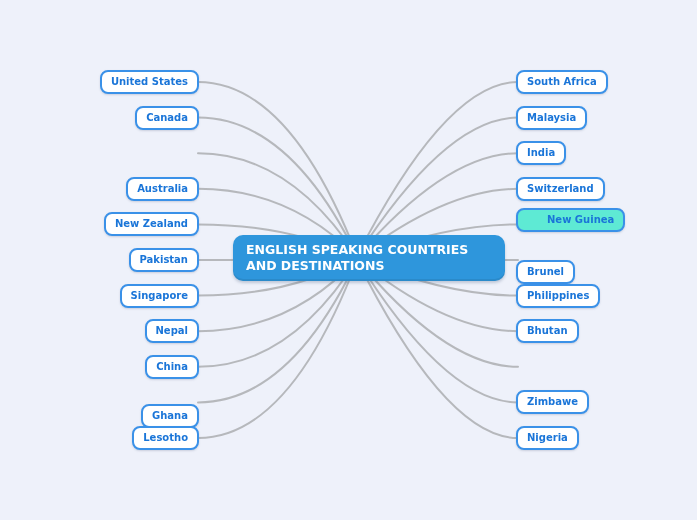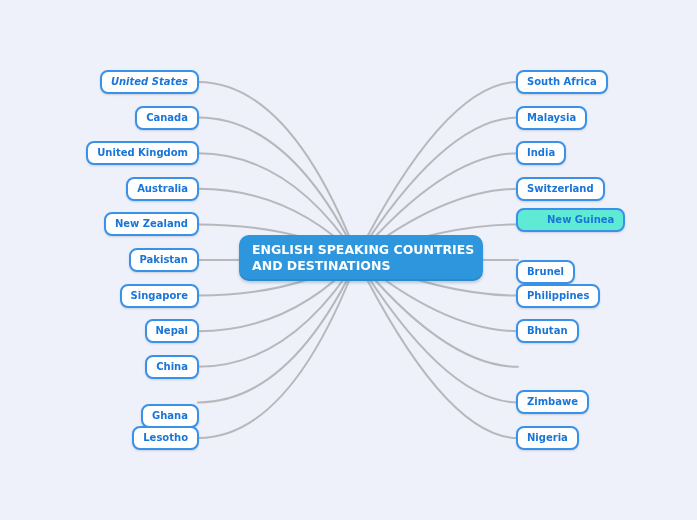--- a/index.html
+++ b/index.html
@@ -45,37 +45,36 @@
   .branch-node.left {
     right: 498px;
   }
   .branch-node.right {
     left: 516px;
   }
   #central-node {
     position: absolute;
     left: 233px;
     top: 235px;
-    width: 244px;
+    width: 272px;
     height: 46px;
     background: #2e96dc;
     border-radius: 10px;
     color: #ffffff;
     font-size: 12.5px;
     font-weight: bold;
     line-height: 16px;
     white-space: pre-line;
     display: flex;
     align-items: center;
     padding-left: 13px;
     box-sizing: border-box;
     box-shadow: 0 2px 3px rgba(70,95,125,0.28), inset 0 -2px 0 rgba(0,0,0,0.08);
     cursor: pointer;
     z-index: 3;
-    margin-left: 6px;
   }
 </style>
 </head>
 <body>
 
 <div id="canvas" style="background: rgb(238, 241, 250);">
   <svg id="connectors" width="697" height="520" viewBox="0 0 697 520">
       <path d="M 198 82 Q 290 82 358 258" fill="none" stroke="#afb1b5" stroke-width="2" stroke-opacity="0.9" stroke-linecap="round"></path>
       <path d="M 198 117.6 Q 290 117.6 358 258" fill="none" stroke="#afb1b5" stroke-width="2" stroke-opacity="0.9" stroke-linecap="round"></path>
       <path d="M 198 153.2 Q 290 153.2 358 258" fill="none" stroke="#afb1b5" stroke-width="2" stroke-opacity="0.9" stroke-linecap="round"></path>
@@ -95,23 +94,22 @@
       <path d="M 518 260 Q 446 260 356 258" fill="none" stroke="#afb1b5" stroke-width="2" stroke-opacity="0.9" stroke-linecap="round"></path>
       <path d="M 518 295.6 Q 446 295.6 356 258" fill="none" stroke="#afb1b5" stroke-width="2" stroke-opacity="0.9" stroke-linecap="round"></path>
       <path d="M 518 331.20000000000005 Q 446 331.20000000000005 356 258" fill="none" stroke="#afb1b5" stroke-width="2" stroke-opacity="0.9" stroke-linecap="round"></path>
       <path d="M 518 366.8 Q 446 366.8 356 258" fill="none" stroke="#afb1b5" stroke-width="2" stroke-opacity="0.9" stroke-linecap="round"></path>
       <path d="M 518 402.40000000000003 Q 446 402.40000000000003 356 258" fill="none" stroke="#afb1b5" stroke-width="2" stroke-opacity="0.9" stroke-linecap="round"></path>
       <path d="M 518 438 Q 446 438 356 258" fill="none" stroke="#afb1b5" stroke-width="2" stroke-opacity="0.9" stroke-linecap="round"></path>
     </svg>
   <div id="central-node" style="background: rgb(46, 150, 220); color: rgb(255, 255, 255);">ENGLISH SPEAKING COUNTRIES
 AND DESTINATIONS</div>
 
-<div class="branch-node left" style="top: 70px; background: rgb(255, 255, 255); border-color: rgb(58, 145, 232); color: rgb(26, 117, 216); font-style: italic;">United States</div>
+<div class="branch-node left" style="top: 70px; background: rgb(255, 255, 255); border-color: rgb(58, 145, 232); color: rgb(26, 117, 216);">United States</div>
     <div class="branch-node left" style="top: 106px; background: rgb(255, 255, 255); border-color: rgb(58, 145, 232); color: rgb(26, 117, 216);">Canada</div>
-    <div class="branch-node left" style="top: 141px; background: rgb(255, 255, 255); border-color: rgb(58, 145, 232); color: rgb(26, 117, 216);">United Kingdom</div>
     <div class="branch-node left" style="top: 177px; background: rgb(255, 255, 255); border-color: rgb(58, 145, 232); color: rgb(26, 117, 216);">Australia</div>
     <div class="branch-node left" style="top: 212px; background: rgb(255, 255, 255); border-color: rgb(58, 145, 232); color: rgb(26, 117, 216);">New Zealand</div>
     <div class="branch-node left" style="top: 248px; background: rgb(255, 255, 255); border-color: rgb(58, 145, 232); color: rgb(26, 117, 216);">Pakistan</div>
     <div class="branch-node left" style="top: 284px; background: rgb(255, 255, 255); border-color: rgb(58, 145, 232); color: rgb(26, 117, 216);">Singapore</div>
     <div class="branch-node left" style="top: 319px; background: rgb(255, 255, 255); border-color: rgb(58, 145, 232); color: rgb(26, 117, 216);">Nepal</div>
     <div class="branch-node left" style="top: 355px; background: rgb(255, 255, 255); border-color: rgb(58, 145, 232); color: rgb(26, 117, 216);">China</div>
     <div class="branch-node left" style="top: 404px; background: rgb(255, 255, 255); border-color: rgb(58, 145, 232); color: rgb(26, 117, 216);">Ghana</div>
     <div class="branch-node left" style="top: 426px; background: rgb(255, 255, 255); border-color: rgb(58, 145, 232); color: rgb(26, 117, 216);">Lesotho</div>
     <div class="branch-node right" style="top: 70px; background: rgb(255, 255, 255); border-color: rgb(58, 145, 232); color: rgb(26, 117, 216);">South Africa</div>
     <div class="branch-node right" style="top: 106px; background: rgb(255, 255, 255); border-color: rgb(58, 145, 232); color: rgb(26, 117, 216);">Malaysia</div>

